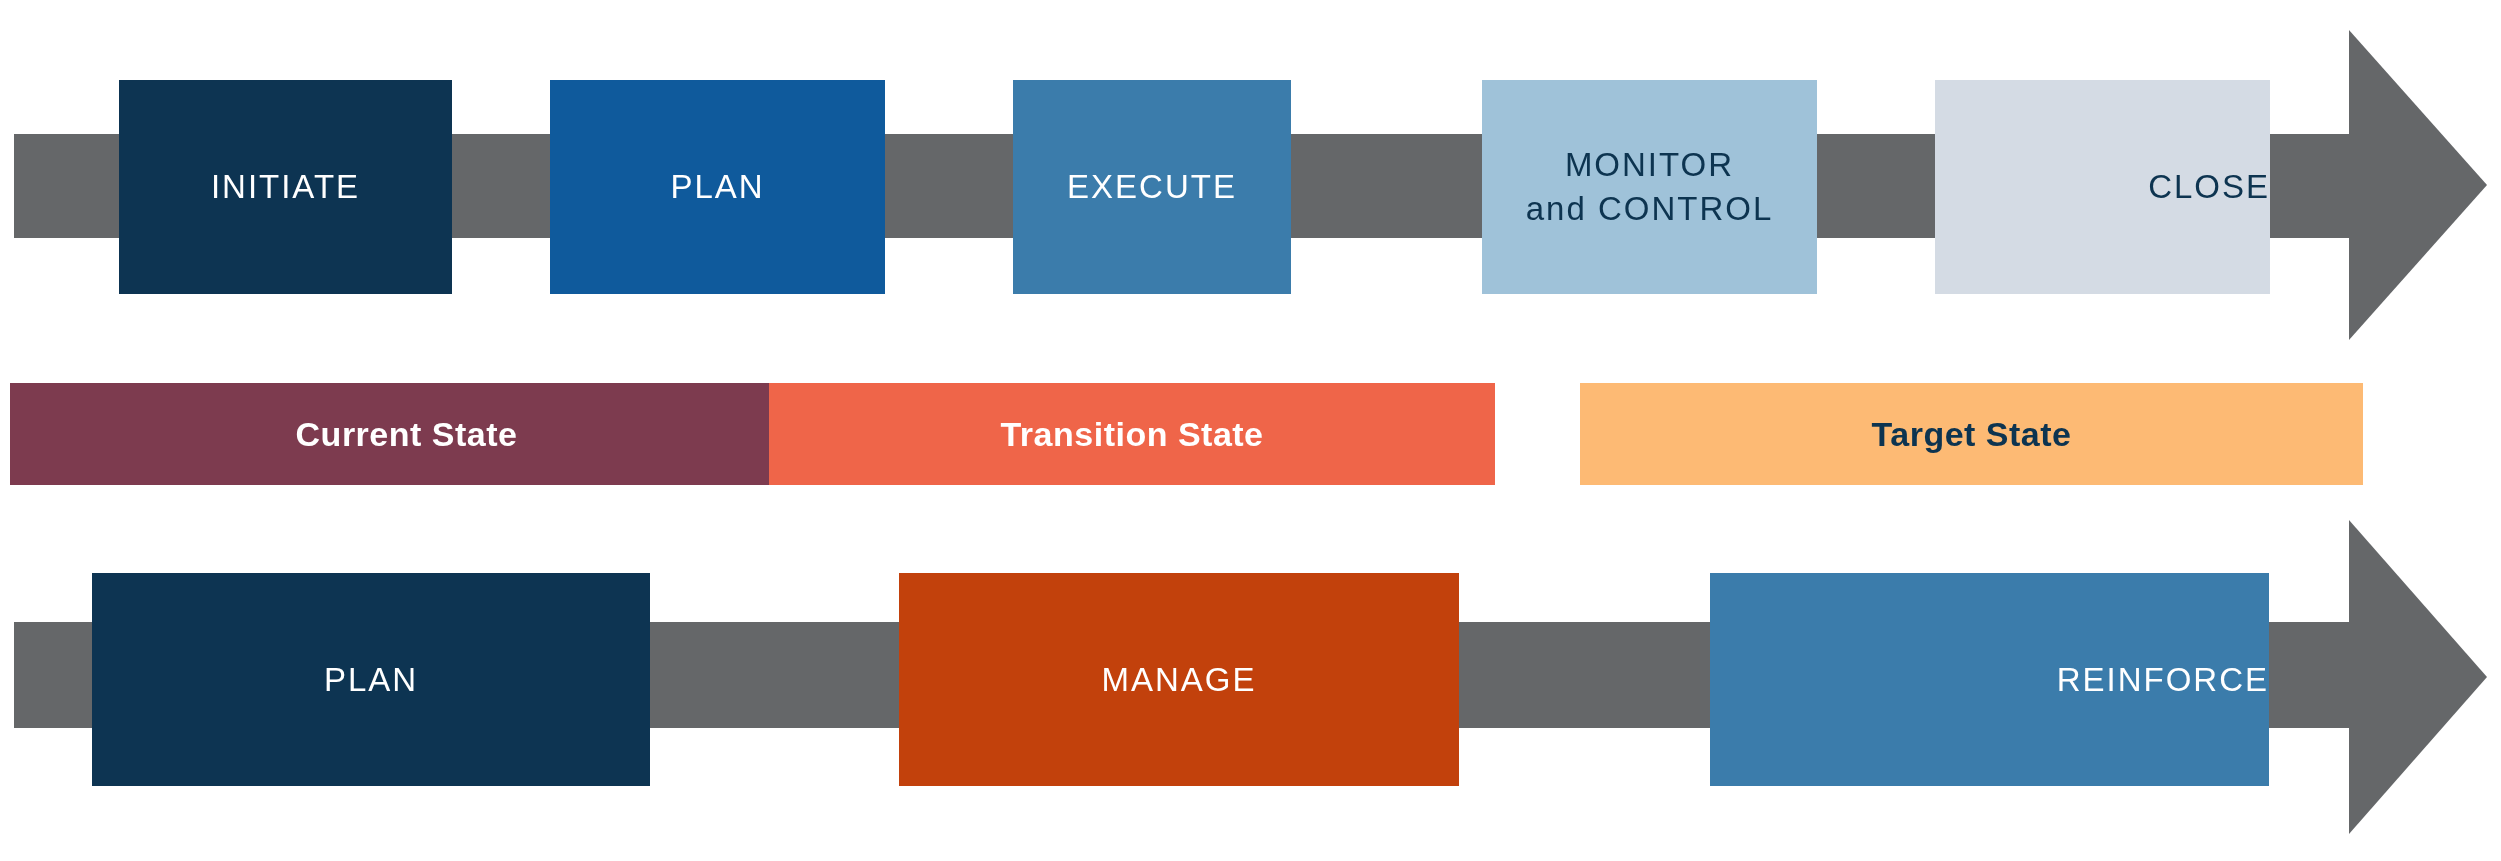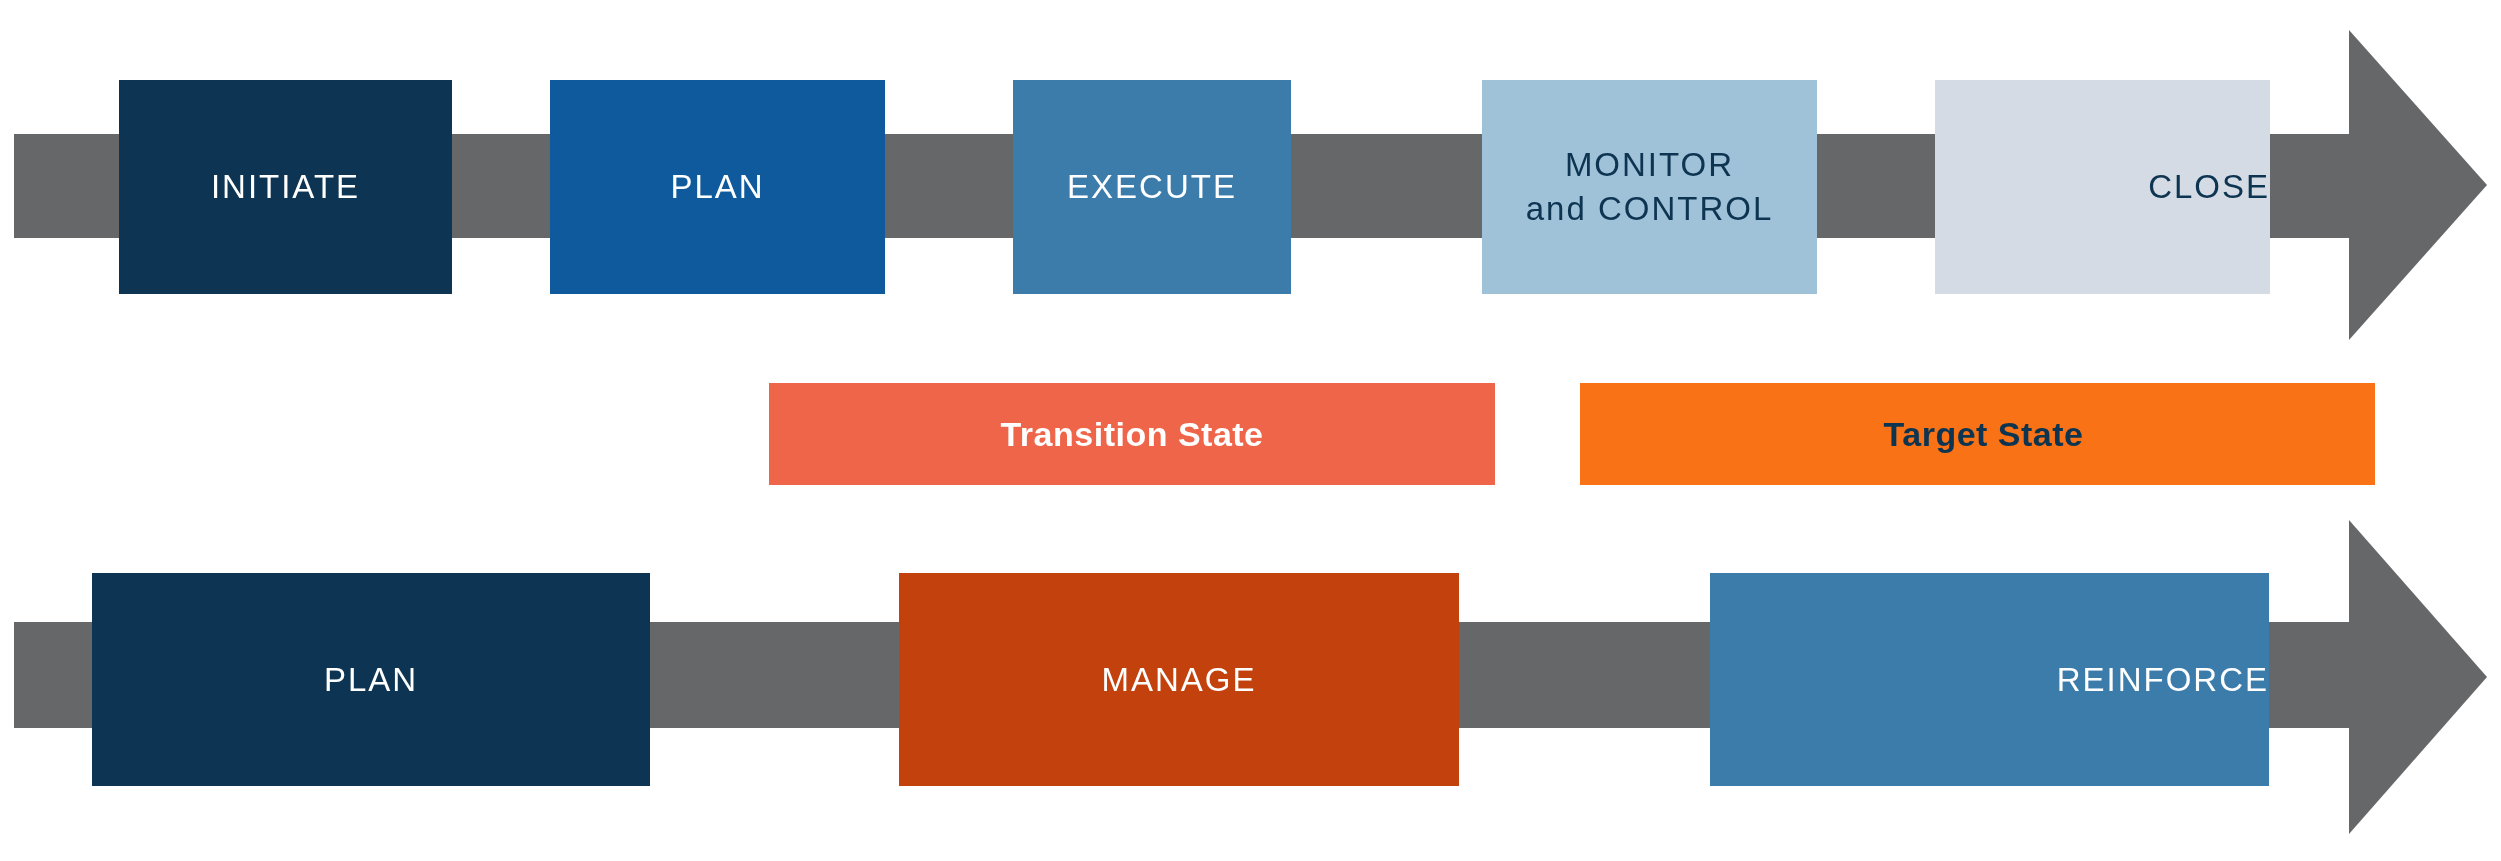--- a/index.html
+++ b/index.html
@@ -110,24 +110,27 @@
         <span class="ln">and CONTROL</span>
       </div>
   </div>
 
   <div class="box toprow" style="left: 1935px; width: 335px; background-color: rgb(212, 219, 228); color: rgb(13, 52, 80); justify-content: flex-end;">
     <div class="lines">
         <span class="ln">CLOSE</span>
       </div>
   </div>
 
+  <div class="band-seg" style="left: 10px; width: 793px; background-color: rgb(125, 59, 79); color: rgb(255, 255, 255);">
+    <span class="seg-label">Current State</span>
+  </div>
   <div class="band-seg" style="left: 769px; width: 726px; background-color: rgb(239, 101, 73); color: rgb(255, 255, 255);">
     <span class="seg-label">Transition State</span>
   </div>
-  <div class="band-seg" style="left: 1580px; width: 783px; background-color: #f97316; color: rgb(13, 52, 80); padding-left: 12px;">
+  <div class="band-seg" style="left: 1580px; width: 783px; background-color: #fdba74; color: rgb(13, 52, 80);">
     <span class="seg-label">Target State</span>
   </div>
 
   <div class="shaft bottom" style="background-color: rgb(101, 103, 105);"></div>
   <div class="arrowhead bottom" style="border-left-color: rgb(101, 103, 105);"></div>
 
   <div class="box bottomrow" style="left: 92px; width: 558px; background-color: rgb(13, 52, 82); color: rgb(255, 255, 255);">
     <div class="lines">
         <span class="ln">PLAN</span>
       </div>

